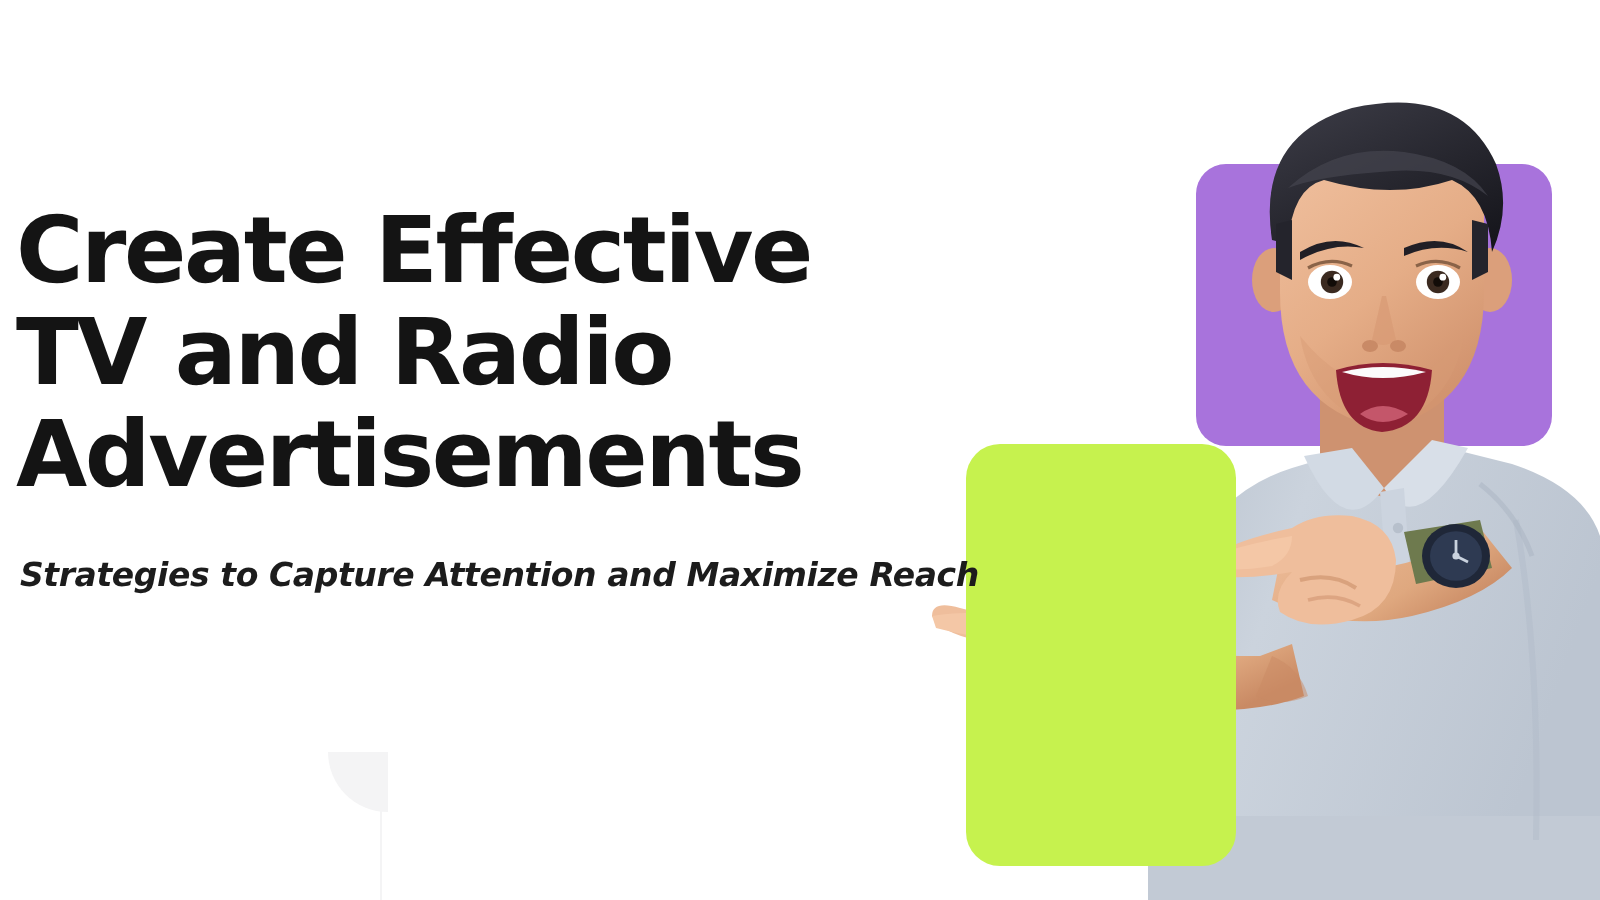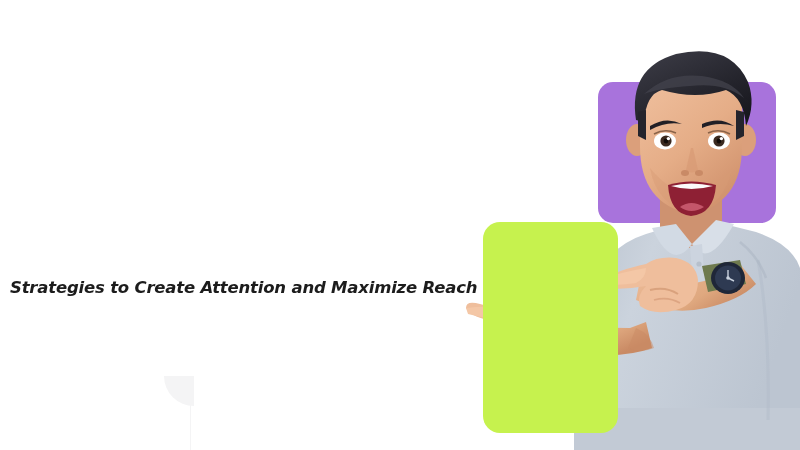--- a/index.html
+++ b/index.html
@@ -292,15 +292,18 @@
       <path d="M98 306 Q116 302 130 312" stroke="#D09571" stroke-width="2.2" fill="none" opacity="0.7"></path>
       <path d="M100 318 Q118 314 132 323" stroke="#D09571" stroke-width="2" fill="none" opacity="0.6"></path>
       <path d="M108 288 Q126 284 140 292" stroke="#D09571" stroke-width="1.8" fill="none" opacity="0.5"></path>
 
       <path d="M196 300 Q210 306 214 320 Q200 326 188 320 Z" fill="#C98A64" opacity="0.5"></path>
     </svg>
   </div>
 
   <div class="block-green"></div>
 
-  <p class="subtitle">Strategies to Create Attention and Maximize Reach</p>
+  <h1 class="headline">Create Effective
+TV and Radio
+Advertisements</h1>
+  <p class="subtitle">Strategies to Capture Attention and Maximize Reach</p>
 
 </div>
 
 </body></html>

